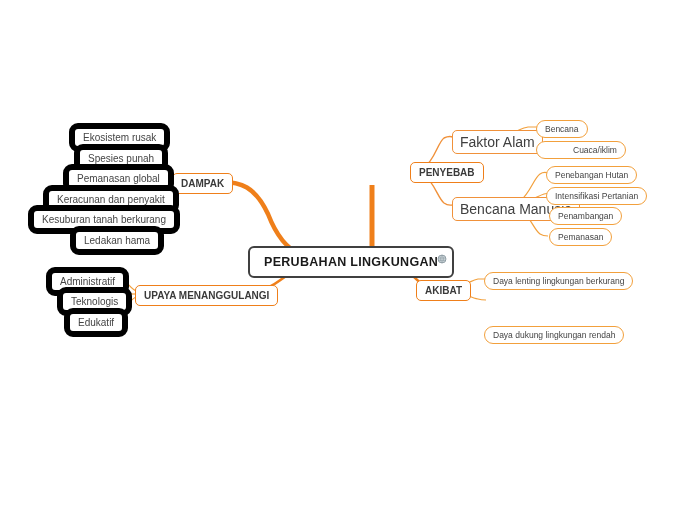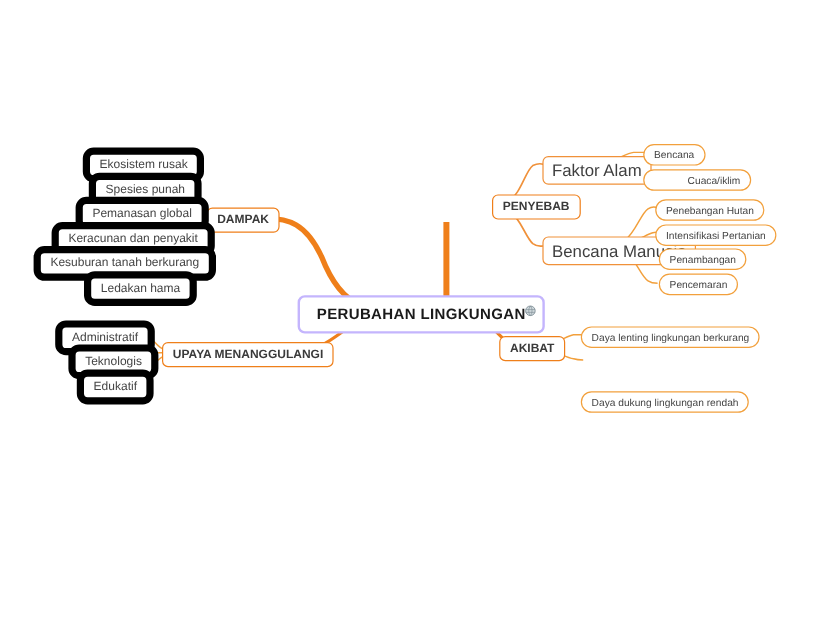--- a/index.html
+++ b/index.html
@@ -29,21 +29,21 @@
   }
   .node {
     position: absolute;
     box-sizing: border-box;
     background: #ffffff;
     white-space: nowrap;
     text-align: center;
     color: #222222;
   }
   .root {
-    border: 2px solid #c4b5fd;
+    border: 2px solid #404040;
     border-radius: 6px;
     padding: 7px 14px;
     font-size: 12.5px;
     font-weight: bold;
     color: #1a1a1a;
     letter-spacing: 0.3px;
   }
   .branch {
     border: 1.4px solid #ef7f1a;
     border-radius: 5px;
@@ -172,21 +172,21 @@
   <div class="node leaf2" style="left:546px; top:166px;">
     <span>Penebangan Hutan</span>
   </div>
   <div class="node leaf2" style="left:546px; top:187px;">
     <span>Intensifikasi Pertanian</span>
   </div>
   <div class="node leaf2" style="left:549px; top:207px;">
     <span>Penambangan</span>
   </div>
   <div class="node leaf2" style="left:549px; top:228px;">
-    <span>Pencemaran</span>
+    <span>Pemanasan</span>
   </div>
 
   <div class="node branch" style="left:416px; top:280px;">
     <span>AKIBAT</span>
   </div>
 
   <div class="node leaf2" style="left:484px; top:272px;">
     <span>Daya lenting lingkungan berkurang</span>
   </div>
   <div class="node leaf2" style="left:484px; top:292px;margin-top:34px;">

